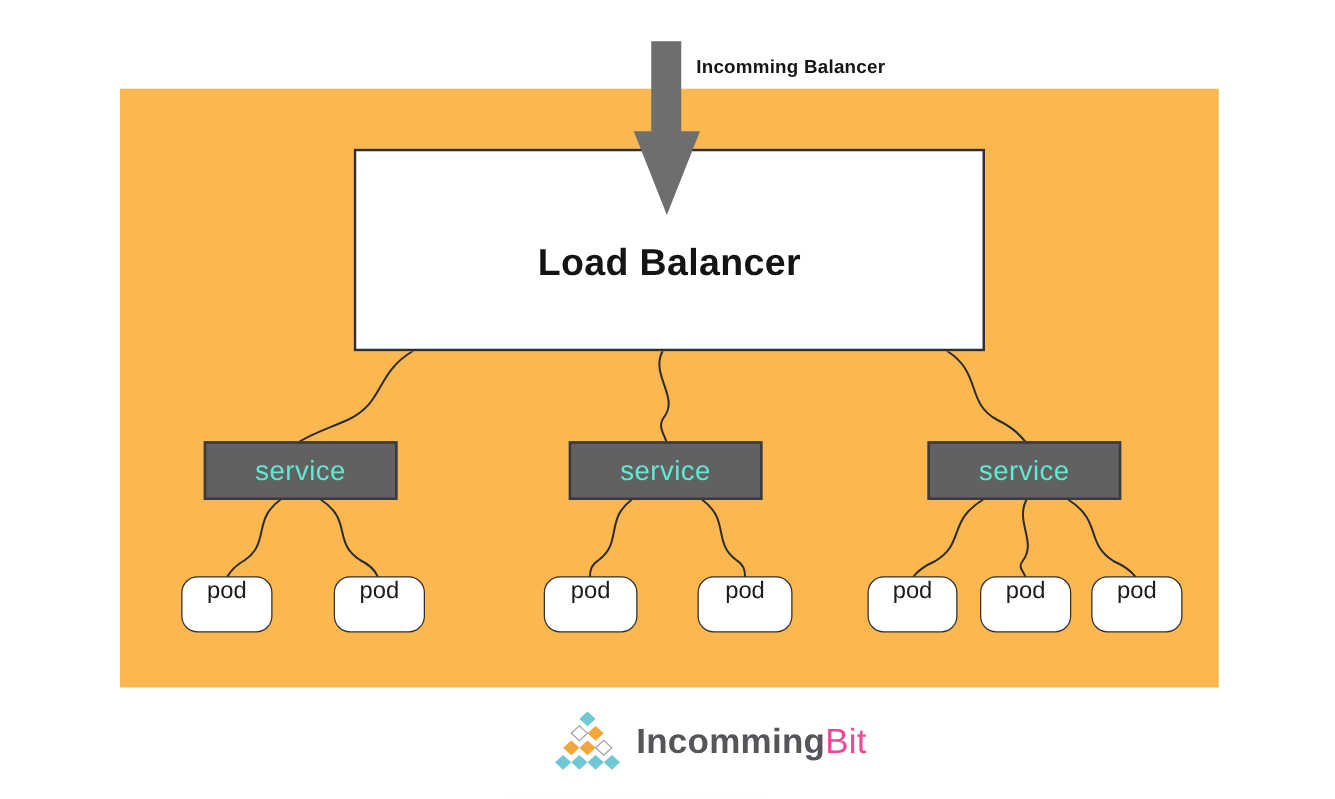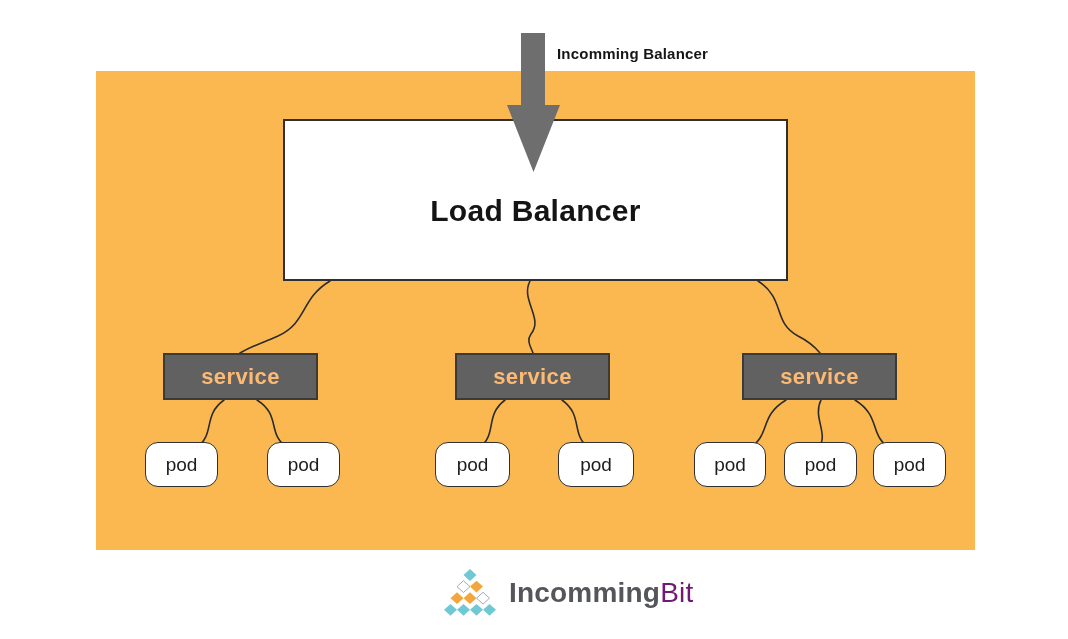--- a/index.html
+++ b/index.html
@@ -15,34 +15,34 @@
   svg.arrowlayer{position:absolute;left:0;top:0;width:1068px;height:639px;z-index:3;pointer-events:none;}
   .traffic-label{position:absolute;left:557px;top:45px;font-size:15px;font-weight:700;
           color:#161616;z-index:4;letter-spacing:0.2px;}
   .lb-box{position:absolute;left:283px;top:119px;width:505px;height:162px;background:#ffffff;
           border:2px solid #2F2F2F;box-sizing:border-box;z-index:2;
           display:flex;align-items:center;justify-content:center;padding-top:22px;}
   .lb-box span{font-size:30px;font-weight:800;color:#141414;letter-spacing:0.3px;}
   .service-box{position:absolute;top:353px;width:155px;height:47px;background:var(--box-gray);
           border:2px solid #3A3A3A;box-sizing:border-box;z-index:2;
           display:flex;align-items:center;justify-content:center;}
-  .service-box span{font-size:22px;color:#fdba74;letter-spacing:0.4px;font-weight:bold;}
+  .service-box span{font-size:22px;color:#5eead4;letter-spacing:0.4px;}
   .svc-1{left:163px;} .svc-2{left:455px;} .svc-3{left:742px;}
-  .pod{position:absolute;top:442px;height:45px;background:#ffffff;border:1.6px solid #2F2F2F;
+  .pod{position:absolute;top:461px;height:45px;background:#ffffff;border:1.6px solid #2F2F2F;
           border-radius:13px;box-sizing:border-box;z-index:2;
-          display:flex;align-items:center;justify-content:center;}
+          display:flex;justify-content:center;}
   .pod span{font-size:19px;color:#1C1C1C;}
   .pod-1a{left:145px;width:73px;} .pod-1b{left:267px;width:73px;}
   .pod-2a{left:435px;width:75px;} .pod-2b{left:558px;width:76px;}
   .pod-3a{left:694px;width:72px;} .pod-3b{left:784px;width:73px;} .pod-3c{left:873px;width:73px;}
   .logo{position:absolute;left:438px;top:567px;height:52px;display:flex;align-items:center;
           gap:7px;z-index:4;}
   .logo-text{font-size:28px;color:var(--logo-text);letter-spacing:0.2px;}
   .logo-text .b1{font-weight:800;}
-  .logo-text .b2{font-weight:400;color:#701a75;text-align:right;}
+  .logo-text .b2{font-weight:400;color:#ec4899;text-align:right;}
 </style>
 </head>
 <body>
 
 <div class="canvas">
 
   <div class="orange-panel"></div>
 
   <svg class="lines" viewBox="0 0 1068 639">
     <g fill="none" stroke="#2B2B2B" stroke-width="1.6" stroke-linecap="round">

